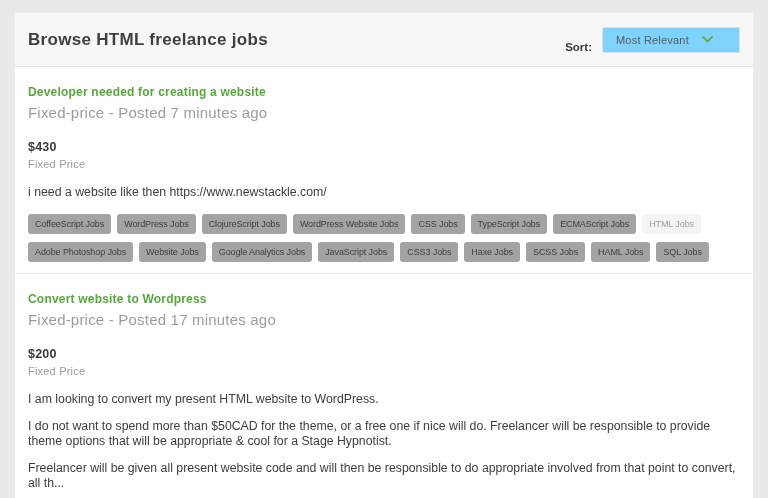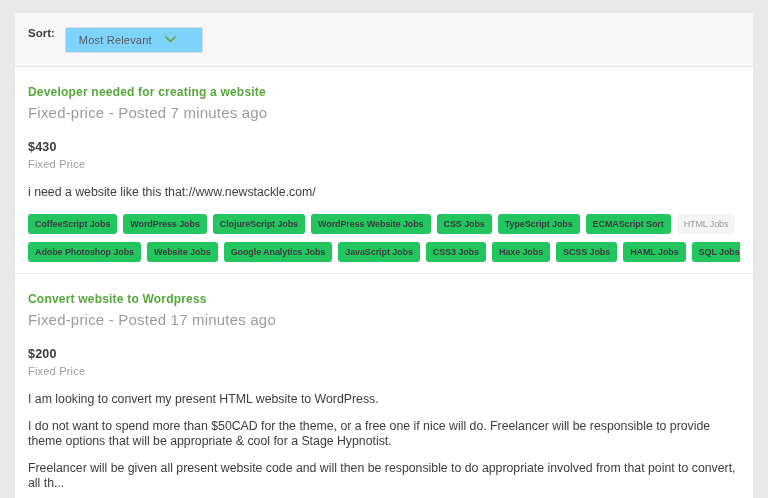--- a/index.html
+++ b/index.html
@@ -21,21 +21,21 @@
     background: #f7f7f7;
     border-bottom: 1px solid #e4e4e4;
     display: flex; align-items: center; justify-content: space-between;
     padding: 0 13px;
   }
   .page-title {
     margin: 0;
     font-size: 17px; font-weight: 700; color: #3f3f3f;
     letter-spacing: 0.3px;
   }
-  .sort { display: flex; align-items: flex-start; gap: 10px; }
+  .sort { display: flex; align-items: flex-end; gap: 10px; }
   .sort-label { font-size: 11.5px; font-weight: 700; color: #3c3c3c; }
   .select {
     width: 138px; height: 26px;
     background: #7dd3fc;
     border: 1px solid #dcdcdc;
     border-radius: 2px;
     display: flex; align-items: center; justify-content: space-between;
     padding: 0 26px 0 13px;
     cursor: pointer;
   }
@@ -61,66 +61,67 @@
   .job-desc p { margin: 0 0 12px 0; }
   .job-desc p:last-child { margin-bottom: 0; }
   .tag-rows { margin-top: 14px; }
   .tag-row {
     display: flex; flex-wrap: nowrap; gap: 6px;
     overflow: hidden; white-space: nowrap;
   }
   .tag-row + .tag-row { margin-top: 8px; }
   .tag {
     display: inline-block;
-    background: #22c55e; color: #3e3e3e;
-    font-size: 9px; font-weight: 700; letter-spacing: -0.1px;
+    background: #a3a3a3; color: #3e3e3e;
+    font-size: 9px; font-weight: 400; letter-spacing: -0.1px;
     padding: 5px 7px; border-radius: 3px;
     cursor: pointer;
   }
   .tag.muted {
     background: #f4f4f4; color: #9c9c9c; font-weight: 400;
     cursor: default;
   }
 </style>
 </head>
 <body>
 
 <div class="page">
   <div class="panel">
 
     <div class="header">
+      <h1 class="page-title">Browse HTML freelance jobs</h1>
       <div class="sort">
         <span class="sort-label">Sort:</span>
         <div class="select">
           <span class="select-value">Most Relevant</span>
           <svg width="11" height="7" viewBox="0 0 11 7">
             <path d="M1 1 L5.5 5.5 L10 1" stroke="#6cab4d" stroke-width="1.8" fill="none" stroke-linecap="round" stroke-linejoin="round"></path>
           </svg>
         </div>
       </div>
     </div>
 
     <div class="jobs" id="jobs">
   <article class="job">
     <div><a class="job-title">Developer needed for creating a website</a></div>
     <div class="job-meta">Fixed-price - Posted 7 minutes ago</div>
     <div class="job-price">$430</div>
     <div class="job-price-type">Fixed Price</div>
     <div class="job-desc">
-            <p>i need a website like this that://www.newstackle.com/</p>
+            <p>i need a website like then https://www.newstackle.com/</p>
           </div>
     <div class="tag-rows">
             <div class="tag-row">
               <a class="tag">CoffeeScript Jobs</a>
               <a class="tag">WordPress Jobs</a>
               <a class="tag">ClojureScript Jobs</a>
               <a class="tag">WordPress Website Jobs</a>
               <a class="tag">CSS Jobs</a>
               <a class="tag">TypeScript Jobs</a>
-              <a class="tag">ECMAScript Sort</a>
+              <a class="tag">ECMAScript Jobs</a>
               <a class="tag muted">HTML Jobs</a>
             </div>
             <div class="tag-row">
               <a class="tag">Adobe Photoshop Jobs</a>
               <a class="tag">Website Jobs</a>
               <a class="tag">Google Analytics Jobs</a>
               <a class="tag">JavaScript Jobs</a>
               <a class="tag">CSS3 Jobs</a>
               <a class="tag">Haxe Jobs</a>
               <a class="tag">SCSS Jobs</a>

